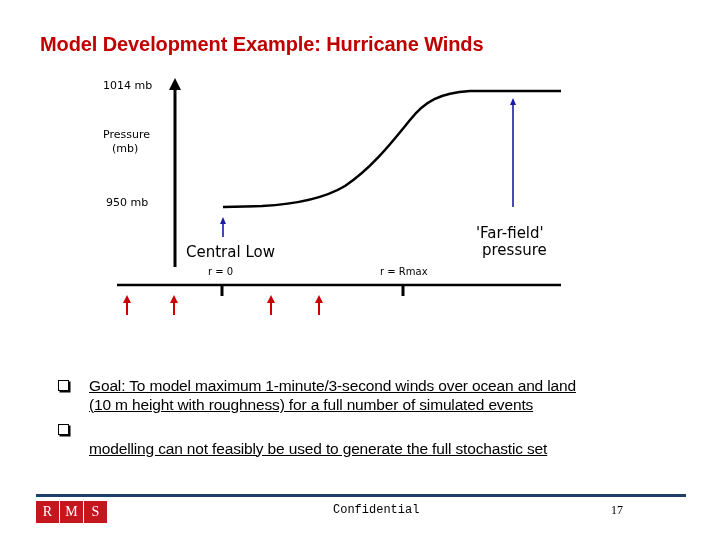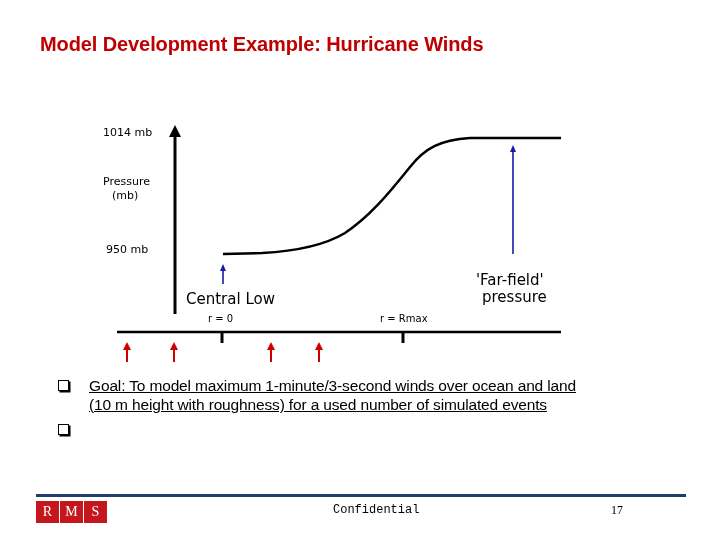--- a/index.html
+++ b/index.html
@@ -1,20 +1,20 @@
 <!DOCTYPE html>
 <html><head>
 <meta charset="utf-8">
 <style>
   html, body { margin:0; padding:0; }
   body { width:720px; height:540px; background:#ffffff; position:relative; overflow:hidden;
          font-family:"Liberation Sans", sans-serif; }
   .title { position:absolute; left:40px; top:33px; font-size:20px; font-weight:bold; color:#c00000;
            font-family:"Liberation Sans", sans-serif; white-space:nowrap; letter-spacing:-0.1px; }
-  .diagram { position:absolute; left:0; top:0; width:616px; height:360px;margin-top:47px; }
+  .diagram { position:absolute; left:0; top:0; width:616px; height:360px; }
   .lbl { position:absolute; font-family:"DejaVu Sans", sans-serif; color:#000; white-space:nowrap; }
   .ylab { font-size:11px; }
   .big { font-size:15px; }
   .rlab { font-size:10px; }
   .heat { font-size:14px; color:#cc0000; }
   .bullets { position:absolute; left:72px; top:377px; width:640px; }
   .bullet { position:relative; padding-left:17px; font-size:15.5px; line-height:18.5px; color:#000;
             font-family:"Liberation Sans", sans-serif; margin-bottom:7px; letter-spacing:-0.15px;text-decoration:underline; }
   .bullet .box { position:absolute; left:-14px; top:3px; width:9px; height:9px; border:1.3px solid #000;
                  box-shadow:1.5px 1.5px 0 #000; background:#fff; }
@@ -92,25 +92,26 @@
 
   <div class="lbl rlab" style="left:208px; top:266px;">r = 0</div>
   <div class="lbl rlab" style="left:380px; top:266px;">r = Rmax</div>
 
 </div>
 
 <div class="bullets">
   <div class="bullet">
     <span class="box"></span>
     <span class="u">Goal</span><span>: To model maximum 1-minute/3-second winds over ocean and land</span><br>
-    <span>(10 m height with roughness) for a </span><span class="u">used</span><span> number of simulated events</span>
+    <span>(10 m height with roughness) for a </span><span class="u">full</span><span> number of simulated events</span>
   </div>
   <div class="bullet">
     <span class="box"></span>
     <br>
+    <span>modelling can not feasibly be used to generate the full stochastic set</span>
   </div>
 </div>
 
 <div class="footer-line"></div>
 <div class="logo">
   <span>R</span>
   <span>M</span>
   <span>S</span>
 </div>
 <div class="conf">Confidential</div>

